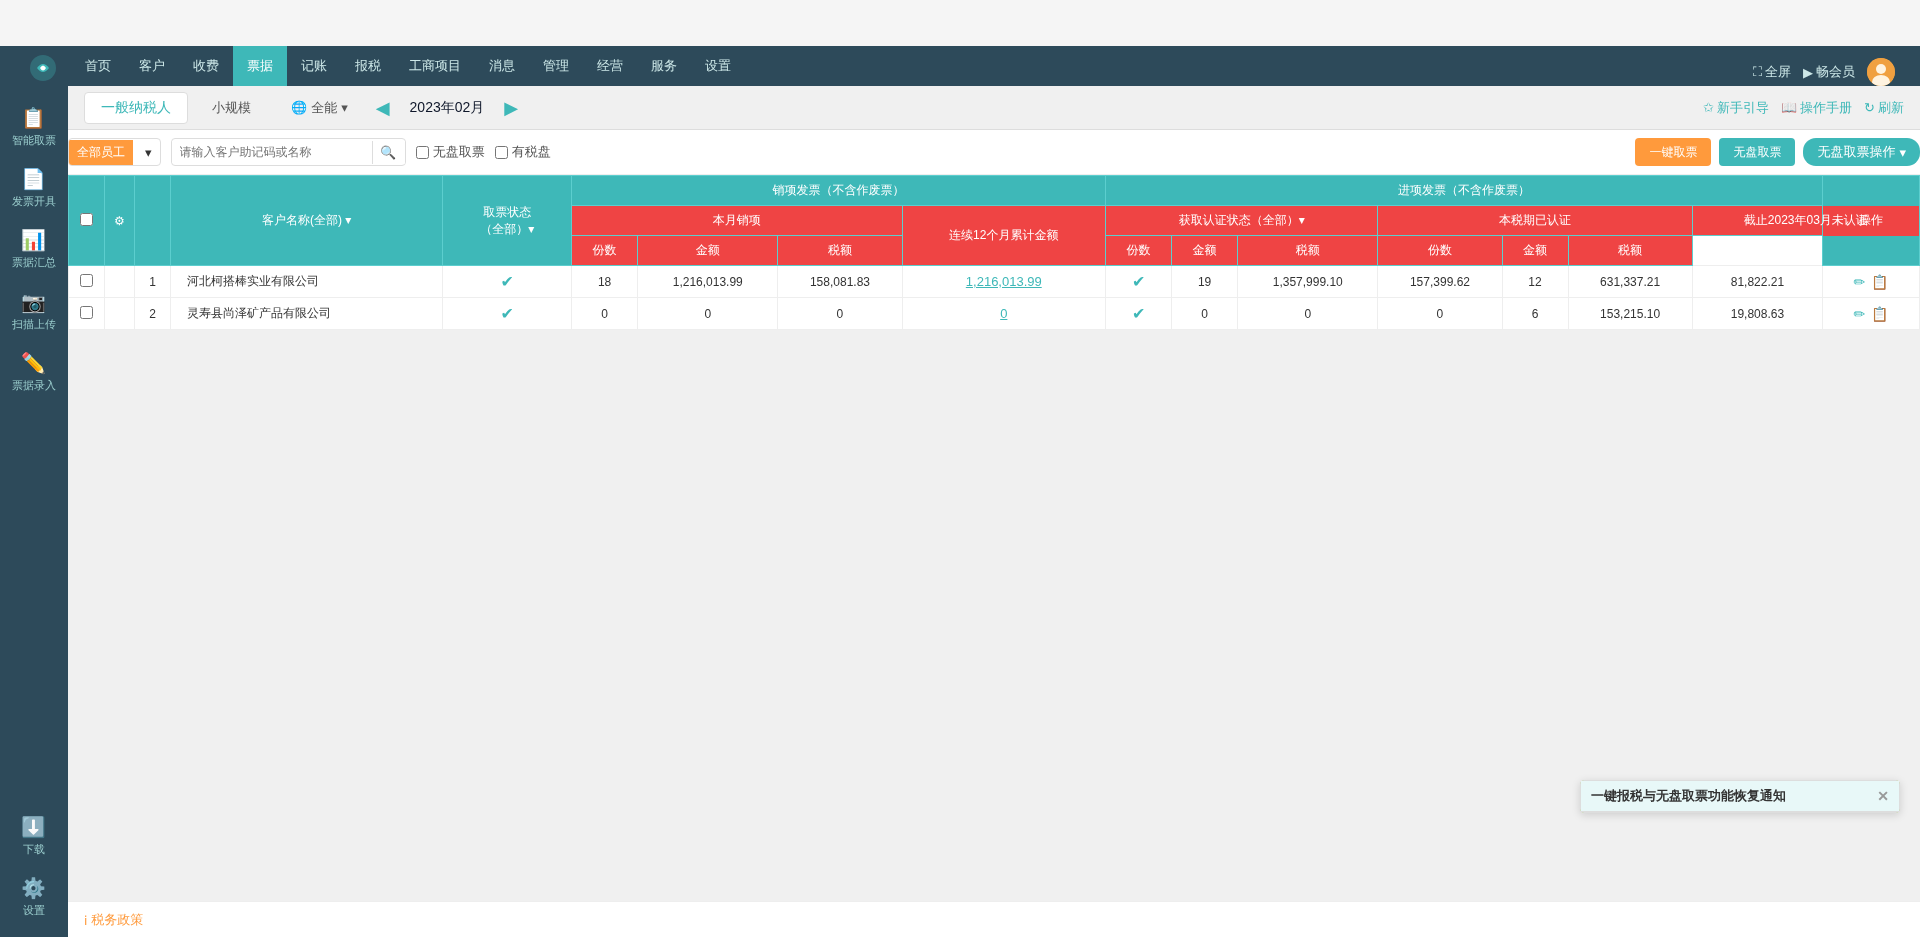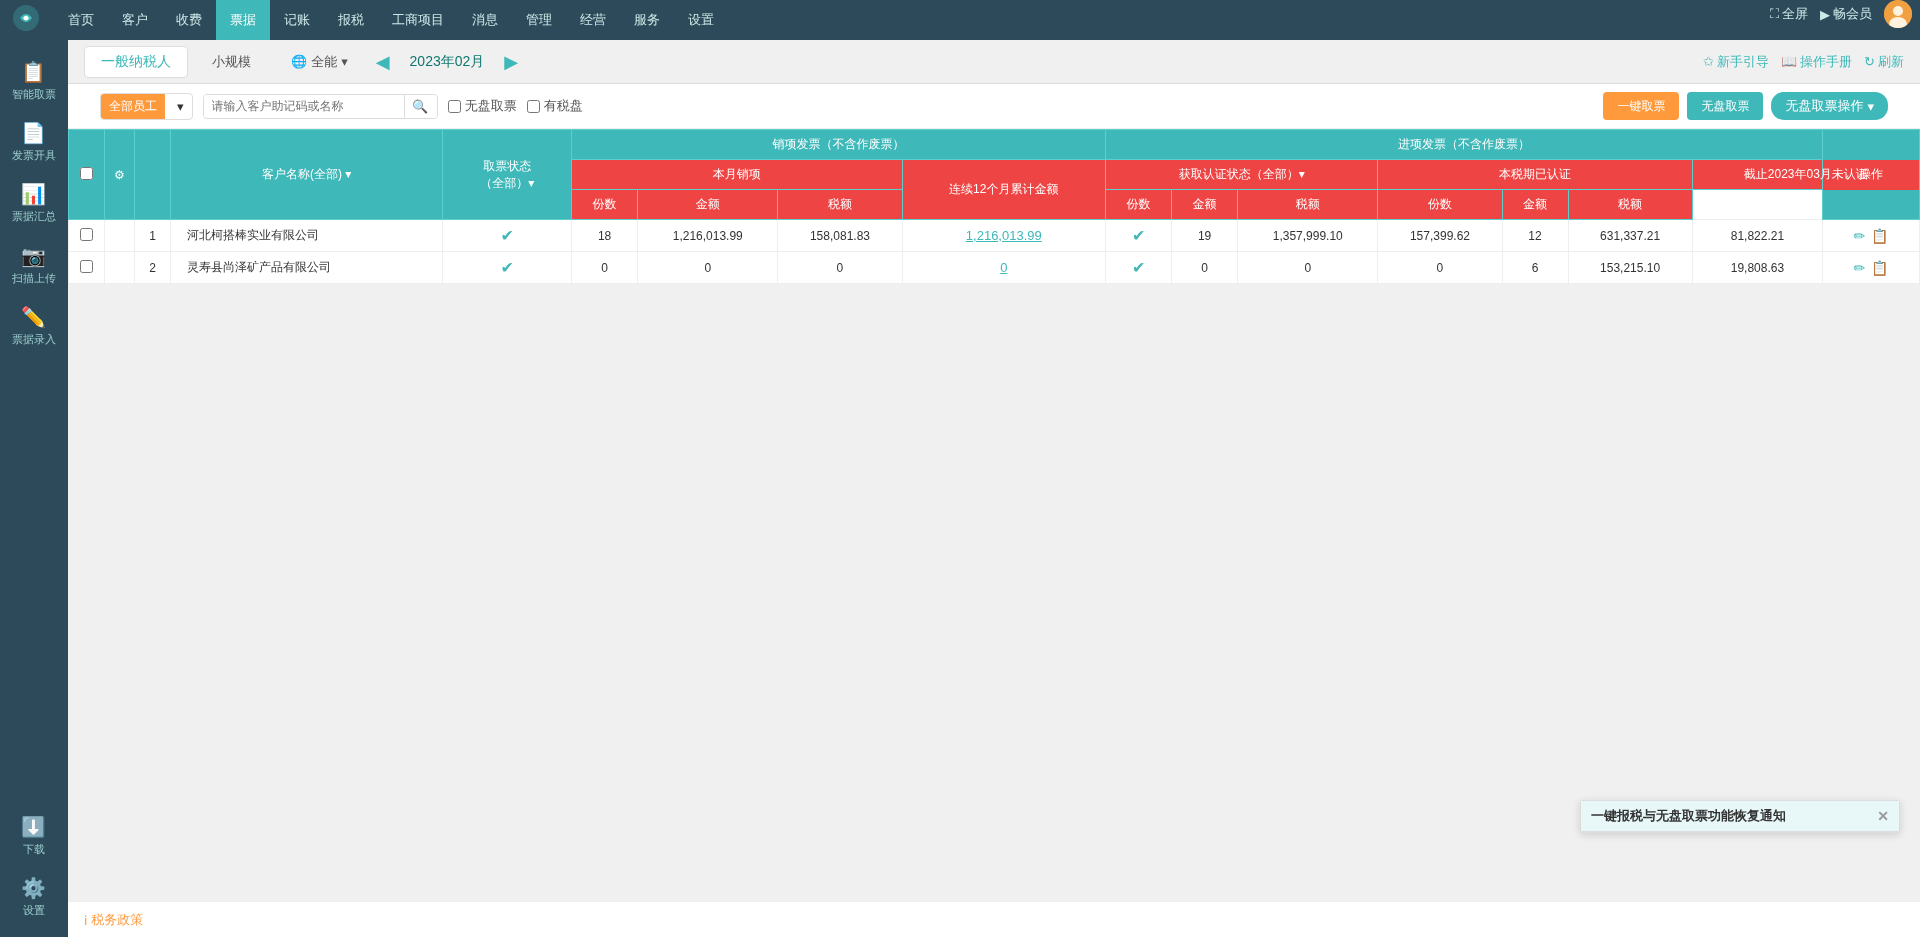--- a/index.html
+++ b/index.html
@@ -3,24 +3,25 @@
   <meta charset="utf-8">
   <style>
     * { box-sizing: border-box; margin: 0; padding: 0; font-family: 'Microsoft YaHei', Arial, sans-serif; font-size: 13px; }
     body { background: #f5f5f5; display: flex; flex-direction: column; height: 100vh; overflow: hidden; }
 
     
     .top-nav {
       background: #2d4a5a;
       height: 40px;
       display: flex;
-      align-items: flex-start;
-      padding: 0 8px;
+      align-items: flex-end;
+      padding: 0 25px;
       color: #cde8e8;
       flex-shrink: 0;
+      margin-top: 46px;
     }
     .top-nav .logo {
       width: 36px;
       height: 36px;
       margin-right: 10px;
       display: flex; align-items: center; justify-content: center;
     }
     .top-nav .logo svg { width: 28px; height: 28px; }
     .nav-items { display: flex; gap: 0; flex: 1; }
     .nav-item {
@@ -84,29 +85,29 @@
       color: #555;
       font-size: 14px;
       display: flex; align-items: center; gap: 4px;
     }
     .tab-item.active {
       background: white;
       color: #3eb8b8;
       border: 1px solid #ddd;
     }
     .tab-nav-arrow { cursor: pointer; color: #3eb8b8; font-size: 18px; padding: 0 4px; }
-    .tab-date { color: #0f766e; font-size: 14px; font-weight: 500; margin: 0 8px; }
+    .tab-date { color: #0f172a; font-size: 14px; font-weight: 500; margin: 0 8px; }
     .tab-right { margin-left: auto; display: flex; align-items: center; gap: 12px; color: #3eb8b8; font-size: 13px; }
     .tab-right span { cursor: pointer; display: flex; align-items: center; gap: 3px; }
 
     
     .toolbar {
       background: white;
-      padding: 8px 32px;
-      display: flex; align-items: center; gap: 10px;
+      padding: 8px 0;
+      display: flex; gap: 10px;
       border-bottom: 1px solid #eee;
       flex-shrink: 0;
     }
     .employee-select {
       display: flex; align-items: center; gap: 0;
       border: 1px solid #ddd; border-radius: 4px; overflow: hidden;
     }
     .employee-label { background: #ff9a3c; color: white; padding: 4px 8px; font-size: 12px; }
     .employee-value { padding: 4px 8px; color: #333; font-size: 12px; display: flex; align-items: center; gap: 4px; }
     .search-box {
@@ -137,21 +138,21 @@
     .serial-col { width: 36px; }
     .name-col { text-align: left !important; min-width: 160px; padding-left: 16px; }
     .underline { text-decoration: underline; color: #3eb8b8; cursor: pointer; }
     .teal-check { color: #3eb8b8; font-size: 16px; }
     .action-icons { display: flex; align-items: center; justify-content: center; gap: 6px; }
     .action-icon { color: #3eb8b8; cursor: pointer; font-size: 14px; }
 
     
     .notification-popup {
       position: fixed;
-      bottom: 104px;
+      bottom: 124px;
       right: 20px;
       width: 320px;
       background: #84cc16;
       border: 1px solid #ddd;
       border-radius: 4px;
       box-shadow: 0 2px 8px rgba(0,0,0,0.15);
       z-index: 100;
     }
     .notif-header {
       background: #e8f8f8;

